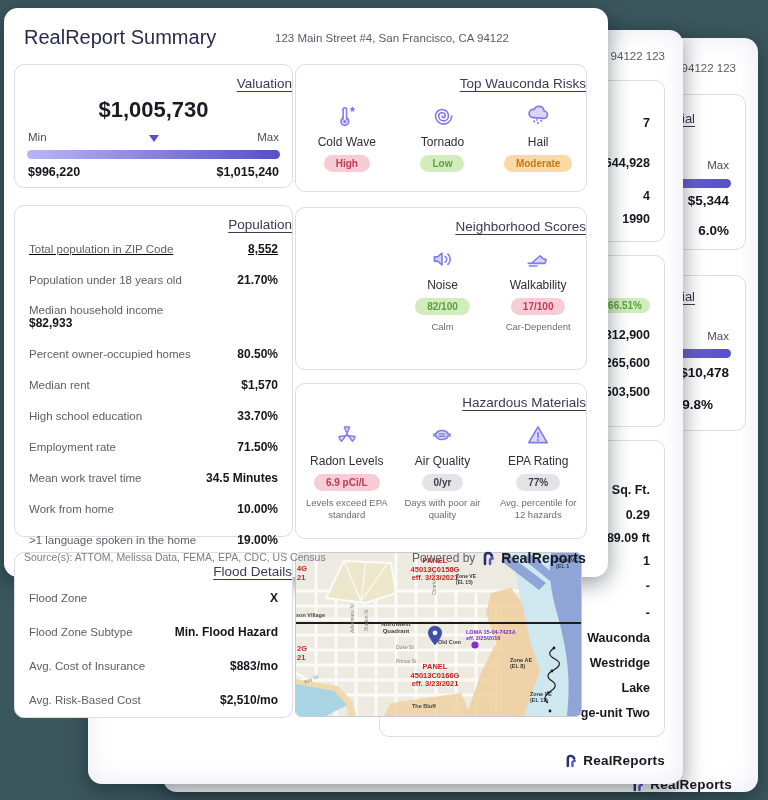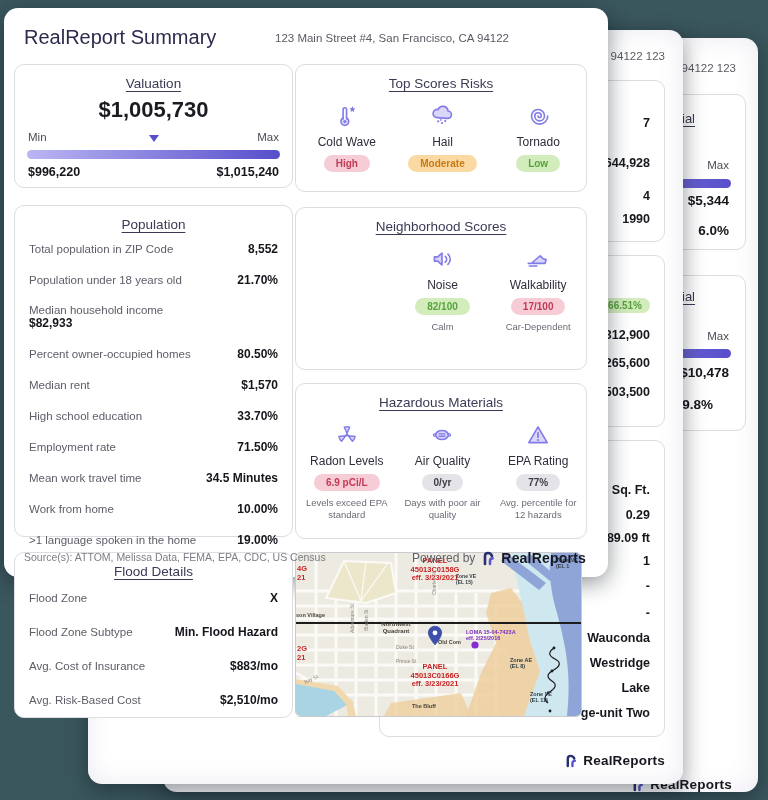--- a/index.html
+++ b/index.html
@@ -2,21 +2,21 @@
 <html><head>
 <meta charset="utf-8">
 <style>
   html,body{margin:0;padding:0;width:768px;height:800px;overflow:hidden;
     background:#3b575e;font-family:"Liberation Sans",sans-serif;}
   .page{position:absolute;background:#fff;border-radius:14px;
     box-shadow:0 6px 22px rgba(8,18,24,.45);}
   .page.back{background:linear-gradient(100deg,#e9e7f2 0%,#ffffff 9%);
     box-shadow:0 6px 22px rgba(8,18,24,.45), inset 0 0 26px rgba(110,105,165,.14);}
   .card{position:absolute;border:1px solid #dcdce2;border-radius:10px;background:#fff;}
-  .card-title{margin-top:11px;text-align:center;font-size:13.5px;color:#3a3a55;
+  .card-title{margin-top:11px;text-align:right;font-size:13.5px;color:#3a3a55;
     text-decoration:underline;text-underline-offset:3px;font-weight:500;}
   .prow{display:flex;justify-content:space-between;align-items:baseline;padding:0 14px;}
   .plabel{font-size:11.5px;color:#5d5d68;}
   .pvalue{font-size:12px;font-weight:700;color:#15151c;white-space:nowrap;}
   .cols3{display:flex;justify-content:flex-end;text-align:center;margin-top:12px;}
   .col{width:33%;display:flex;flex-direction:column;align-items:center;gap:6px;}
   .iname{font-size:12px;color:#2e2e3c;}
   .badge{font-size:10px;font-weight:700;border-radius:10px;padding:3px 12px;display:inline-block;}
   .b-red{background:#f6ccd6;color:#c23a54;}
   .b-orange{background:#fbd9a2;color:#c87a14;}
@@ -129,56 +129,56 @@
     <div class="abs" style="top:32px;width:100%;text-align:center;font-size:22px;font-weight:800;color:#1b1b22;">$1,005,730</div>
     <span class="abs" style="left:13px;top:66px;font-size:11.5px;color:#4c4c56;">Min</span>
     <span class="abs" style="right:13px;top:66px;font-size:11.5px;color:#4c4c56;">Max</span>
     <div class="marker" style="top:70px;"></div>
     <div class="gbar" style="left:12px;right:12px;top:85px;"></div>
     <span class="abs" style="left:13px;top:100px;font-size:12.5px;font-weight:700;color:#15151c;">$996,220</span>
     <span class="abs" style="right:13px;top:100px;font-size:12.5px;font-weight:700;color:#15151c;">$1,015,240</span>
   </div>
 
   <div class="card" style="left:291px;top:56px;width:290px;height:126px;">
-    <div class="card-title">Top Scores Risks</div>
+    <div class="card-title">Top Wauconda Risks</div>
     <div class="cols3">
       <div class="col">
         <svg width="26" height="26" viewBox="0 0 24 24">
           <circle cx="10" cy="17" r="3.6" fill="#d9d6f8" stroke="#827ce8" stroke-width="1.5"></circle>
           <path d="M8.4 15.5 V6 a1.6 1.6 0 0 1 3.2 0 v9.5" fill="#fff" stroke="#827ce8" stroke-width="1.5"></path>
           <circle cx="10" cy="17" r="1.4" fill="#827ce8"></circle>
           <path d="M17 3 l.8 1.7 1.9.3-1.4 1.3.4 1.9-1.7-.9-1.7.9.4-1.9-1.4-1.3 1.9-.3z" fill="#827ce8"></path>
         </svg>
         <span class="iname">Cold Wave</span>
         <span class="badge b-red">High</span>
+      </div>
+      <div class="col">
+        <svg width="26" height="26" viewBox="0 0 24 24">
+          <path d="M12 12 a1.5 1.5 0 0 0 3 0 a3 3 0 0 0-6 0 a4.5 4.5 0 0 0 9 0 a6 6 0 0 0-12 0 a7.5 7.5 0 0 0 15 0" fill="none" stroke="#827ce8" stroke-width="1.5" stroke-linecap="round"></path>
+        </svg>
+        <span class="iname">Tornado</span>
+        <span class="badge b-green">Low</span>
       </div>
       <div class="col">
         <svg width="26" height="26" viewBox="0 0 24 24">
           <path d="M7.5 13.5 a3.8 3.8 0 1 1 .9-7.5 A4.8 4.8 0 0 1 17.6 7.4 a3.4 3.4 0 0 1-.6 6.8 z" fill="#d9d6f8" stroke="#827ce8" stroke-width="1.5"></path>
           <circle cx="8.5" cy="17" r="1" fill="#827ce8"></circle>
             <circle cx="12" cy="18.5" r="1" fill="#827ce8"></circle>
           <circle cx="15" cy="16.5" r="1" fill="#827ce8"></circle>
             <circle cx="11" cy="15.6" r=".8" fill="#827ce8"></circle>
         </svg>
         <span class="iname">Hail</span>
         <span class="badge b-orange">Moderate</span>
       </div>
-      <div class="col">
-        <svg width="26" height="26" viewBox="0 0 24 24">
-          <path d="M12 12 a1.5 1.5 0 0 0 3 0 a3 3 0 0 0-6 0 a4.5 4.5 0 0 0 9 0 a6 6 0 0 0-12 0 a7.5 7.5 0 0 0 15 0" fill="none" stroke="#827ce8" stroke-width="1.5" stroke-linecap="round"></path>
-        </svg>
-        <span class="iname">Tornado</span>
-        <span class="badge b-green">Low</span>
-      </div>
     </div>
   </div>
 
   <div class="card" style="left:10px;top:197px;width:277px;height:330px;">
     <div class="card-title" style="margin-bottom:8px;">Population</div>
-    <div class="prow" style="margin-top:10px;">
+    <div class="prow" style="margin-top:10px;text-decoration:underline;">
       <span class="plabel">Total population in ZIP Code</span>
       <span class="pvalue">8,552</span>
       </div>
     <div class="prow" style="margin-top:17px;">
       <span class="plabel">Population under 18 years old</span>
       <span class="pvalue">21.70%</span>
       </div>
     <div class="prow" style="margin-top:17px;flex-direction:column;">
       <span class="plabel">Median household income</span>
       <span class="pvalue">$82,933</span>

